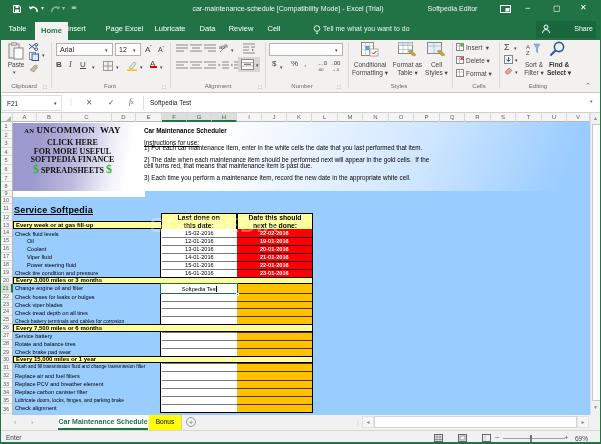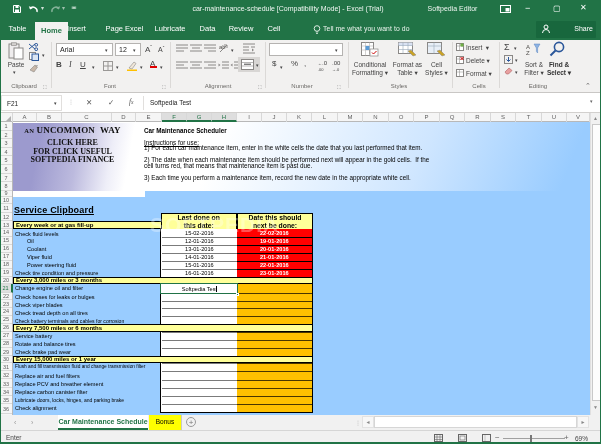--- a/index.html
+++ b/index.html
@@ -285,32 +285,33 @@
   <div class="abs" style="left:590px;top:4px;font-size:5px;color:#666">▾</div>
 </div>
 <div class="abs" id="sheet"></div>
 
 <div class="abs" style="left:13px;top:122px;width:577px;height:69px;background:linear-gradient(112deg,#ffffff 35%,#cfe6ff 70%,#99CCFF 95%)"></div>
 <div class="abs" style="left:13px;top:191px;width:132px;height:5.5px;background:#fff"></div>
 
 <div class="abs" style="left:13px;top:123px;width:132px;height:68px;background:linear-gradient(100deg,#9c9ace 20%,#bcbade 48%,#eeeef8 72%,#ffffff 85%);font-family:'Liberation Serif',serif;color:#111;text-align:center;padding-right:13px">
   <div style="font-size:9px;font-weight:bold;margin-top:2px;letter-spacing:0.2px"><span style="font-size:6.5px">AN</span> UNCOMMON &nbsp;WAY</div>
   <div style="font-size:8px;font-weight:bold;margin-top:4px;line-height:8.5px">CLICK HERE</div>
-  <div style="font-size:8px;font-weight:bold;line-height:8.5px">FOR CLICK USEFUL</div>
+  <div style="font-size:8px;font-weight:bold;line-height:8.5px">FOR MORE USEFUL</div>
   <div style="font-size:8px;font-weight:bold;line-height:8.5px">SOFTPEDIA FINANCE</div>
+  <div style="font-size:8px;font-weight:bold;line-height:9px"><span style="color:#2eb82e;font-size:12px">$</span> SPREADSHEETS <span style="color:#2eb82e;font-size:12px">$</span></div>
 </div>
 
 <div class="abs" style="left:144px;top:127px;font-size:6.3px;font-weight:bold;color:#000">Car Maintenance Scheduler</div>
 <div class="abs" style="left:144px;top:138.5px;font-size:6.3px;text-decoration:underline;color:#000">Instructions for use:</div>
 <div class="abs" style="left:144px;top:144.3px;font-size:6.3px;color:#000;white-space:nowrap">1) For each car maintenance item, enter in the white cells the date that you last performed that item.</div>
 <div class="abs" style="left:144px;top:156.3px;font-size:6.3px;color:#000;white-space:nowrap">2) The date when each maintenance item should be performed next will appear in the gold cells.&nbsp; If the</div>
 <div class="abs" style="left:144px;top:162.3px;font-size:6.3px;color:#000;white-space:nowrap">cell turns red, that means that maintenance item is past due.</div>
 <div class="abs" style="left:144px;top:173.5px;font-size:6.3px;color:#000;white-space:nowrap">3) Each time you perform a maintenance item, record the new date in the appropriate white cell.</div>
 
-<div class="abs" style="left:14px;top:204.5px;font-size:9px;font-weight:bold;text-decoration:underline;color:#000;letter-spacing:0.2px">Service Clipboard</div>
+<div class="abs" style="left:14px;top:204.5px;font-size:9px;font-weight:bold;text-decoration:underline;color:#000;letter-spacing:0.2px">Service Softpedia</div>
 
 <div class="abs" style="left:160.5px;top:212.5px;width:76.5px;height:17px;background:#FFFF99;border:1.2px solid #000;font-size:6.8px;font-weight:bold;text-align:center;color:#000;line-height:8px;padding-top:0.5px">Last done on<br>this date:</div>
 <div class="abs" style="left:237px;top:212.5px;width:76px;height:17px;background:#FFFF99;border:1.2px solid #000;font-size:6.8px;font-weight:bold;text-align:center;color:#000;line-height:8px;padding-top:0.5px">Date this should<br>next be done:</div>
 
 <div class="cell-label" style="left:15px;top:230.5px;height:7.9px">Check fluid levels</div>
 <div class="cell-label" style="left:27px;top:238.4px;height:7.9px">Oil</div>
 <div class="cell-label" style="left:27px;top:246.3px;height:7.9px">Coolant</div>
 <div class="cell-label" style="left:27px;top:254.2px;height:7.9px">Viper fluid</div>
 <div class="cell-label" style="left:27px;top:262.1px;height:7.9px">Power steering fluid</div>
 <div class="cell-label" style="left:15px;top:270.0px;height:7.9px">Check tire condition and pressure</div>

